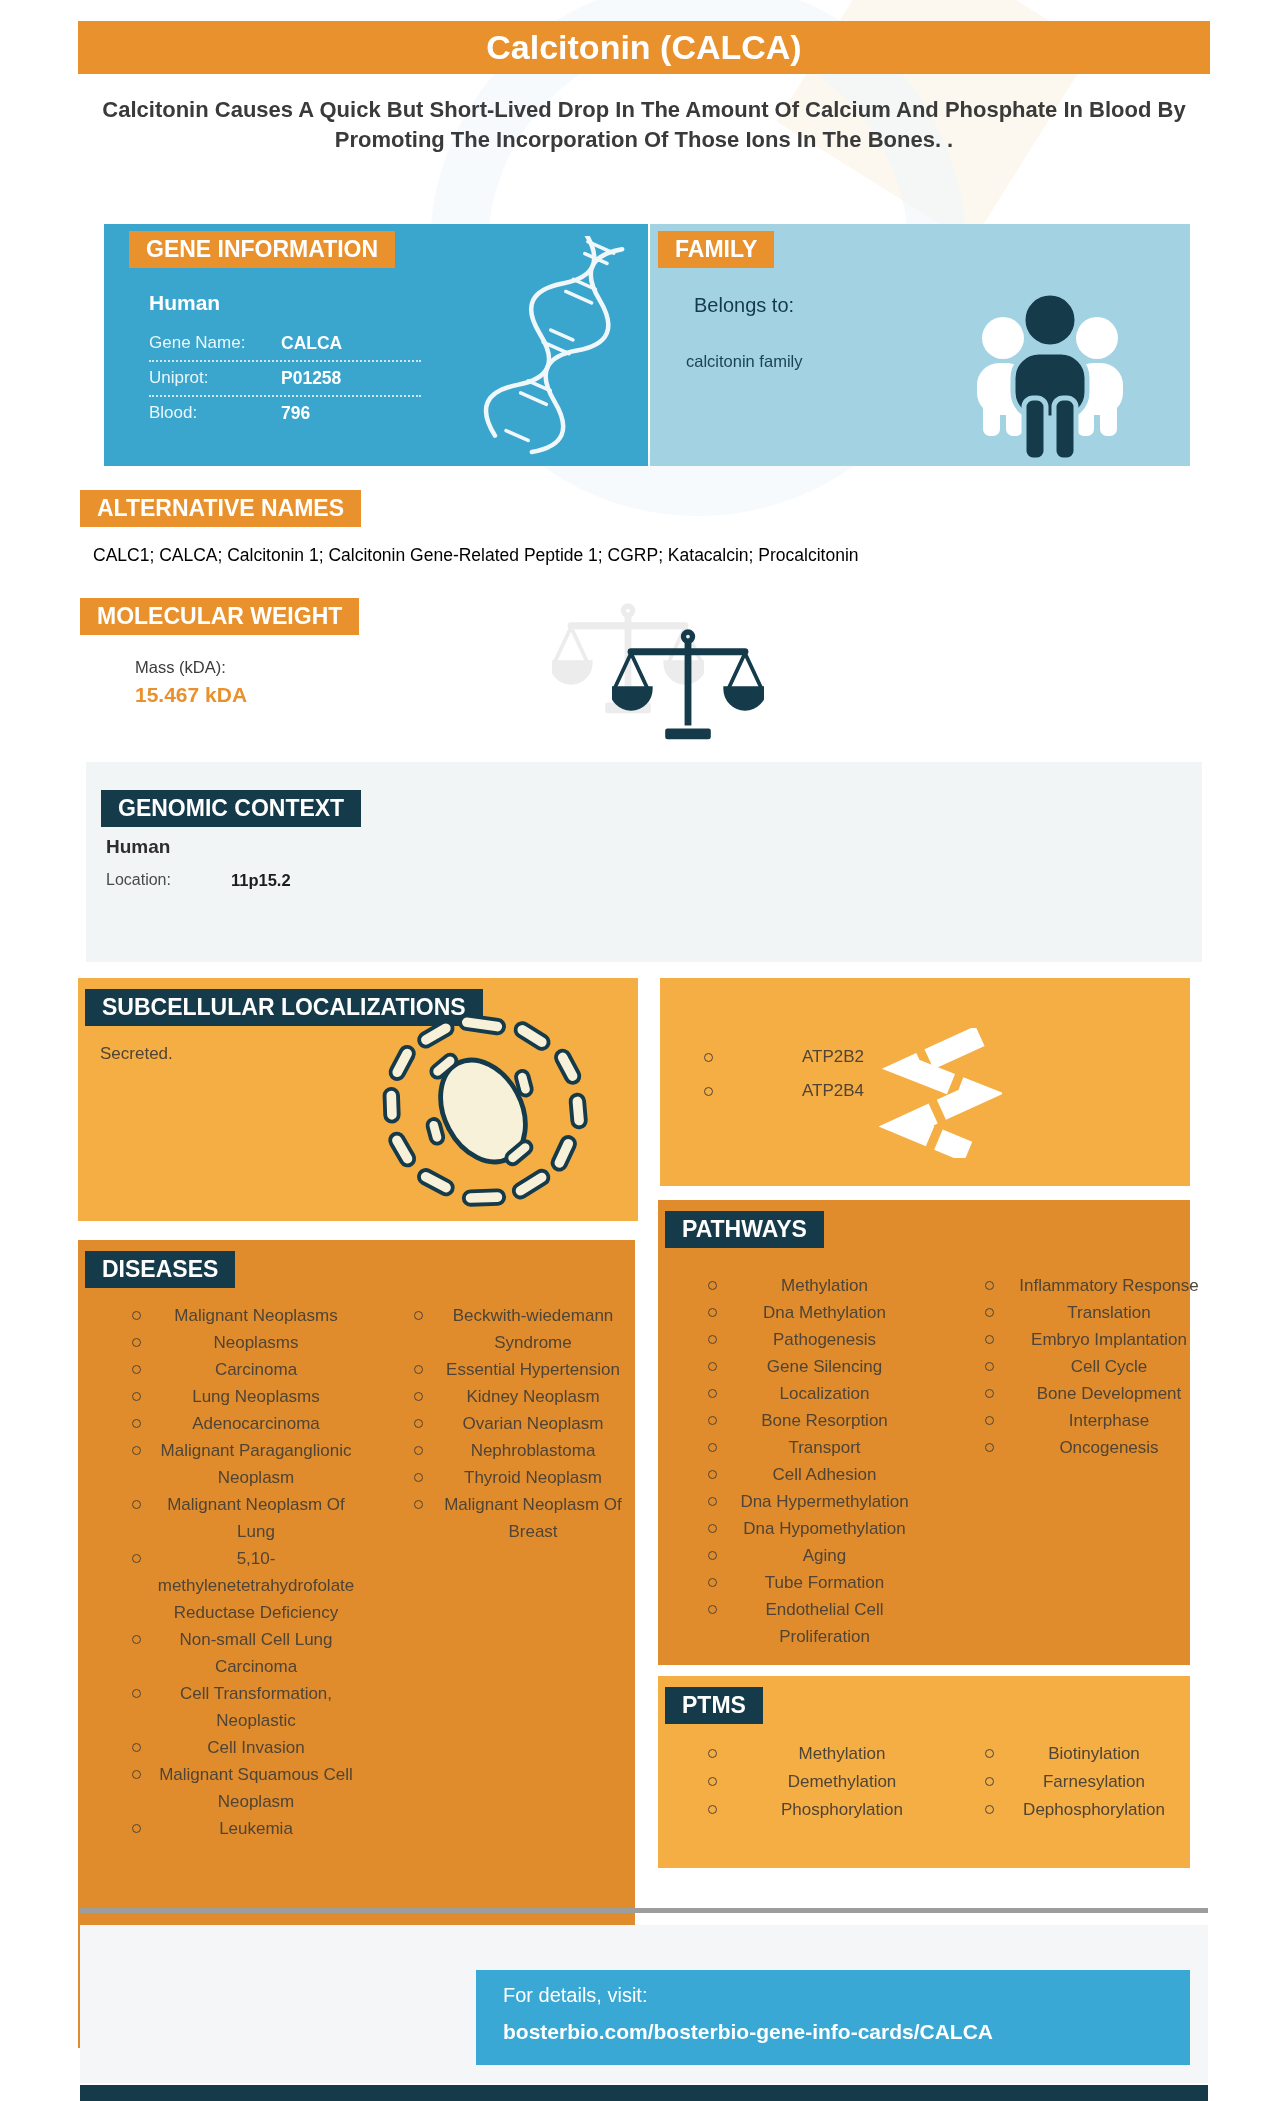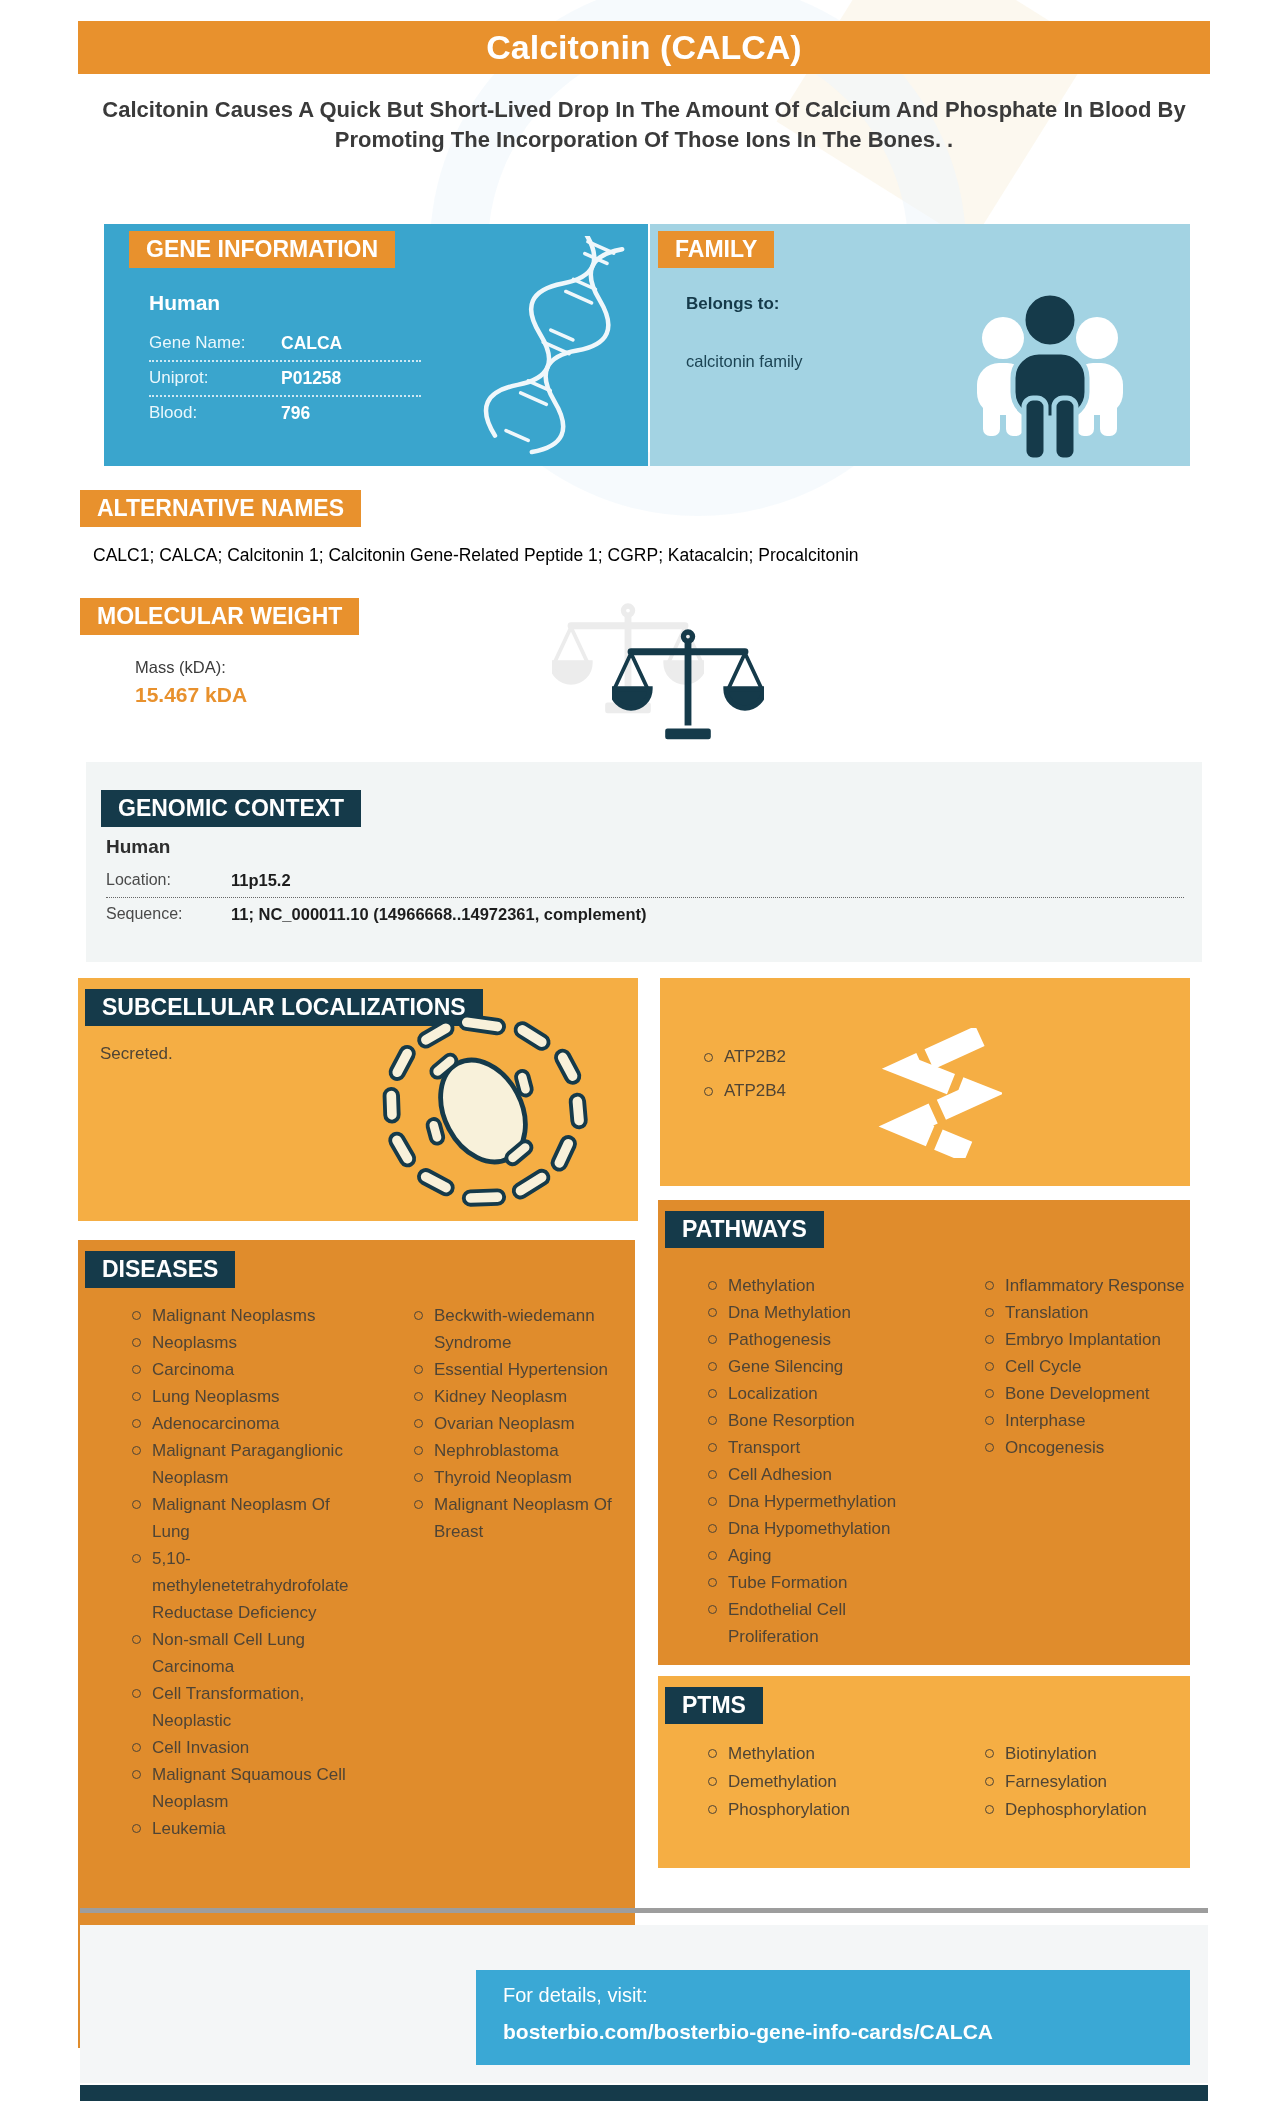--- a/index.html
+++ b/index.html
@@ -22,21 +22,21 @@
   .gene-box{left:104px;top:224px;width:544px;height:242px;background:#3aa5cd;}
   .family-box{left:650px;top:224px;width:540px;height:242px;background:#a3d3e3;}
   .gene-box .badge{position:absolute;left:25px;top:7px;}
   .family-box .badge{position:absolute;left:8px;top:7px;}
   .species{position:absolute;left:45px;top:67px;color:#fff;font-weight:bold;font-size:21px;}
   .g-rows{position:absolute;left:45px;top:103px;width:272px;}
   .g-row{display:flex;padding:6px 0 6px;border-bottom:2px dotted rgba(255,255,255,.75);}
   .g-row:last-child{border-bottom:none;}
   .g-label{width:132px;font-size:17px;color:#eaf7fc;}
   .g-value{font-size:17.5px;font-weight:bold;color:#fff;}
-  .belongs{position:absolute;left:36px;top:70px;font-size:17px;font-weight:bold;color:#153a4a;}
+  .belongs{position:absolute;left:44px;top:70px;font-size:20px;font-weight:normal;color:#153a4a;}
   .famname{position:absolute;left:36px;top:128px;font-size:16.5px;color:#1c4454;}
   
   .alt-badge{left:80px;top:490px;}
   .alt-text{left:93px;top:545px;width:1105px;font-size:17.5px;color:#000000;}
   .mw-badge{left:80px;top:598px;}
   .mass-label{left:135px;top:658px;font-size:16.5px;color:#3c3c3c;}
   .mass-value{left:135px;top:683px;font-size:21px;font-weight:bold;color:#e8912d;}
   
   .genomic-box{left:86px;top:762px;width:1116px;height:200px;background:#f2f5f5;}
   .genomic-box .badge{position:absolute;left:15px;top:28px;}
@@ -48,21 +48,21 @@
   .gc-value{font-size:16.5px;font-weight:bold;color:#1d1d1d;}
   
   .panel{position:absolute;}
   .panel .badge{position:absolute;left:7px;top:11px;}
   .subcell-box{left:78px;top:978px;width:560px;height:243px;background:#f5ae44;}
   .interact-box{left:660px;top:978px;width:530px;height:208px;background:#f5ae44;}
   .pathways-box{left:658px;top:1200px;width:532px;height:465px;background:#e08c2c;}
   .diseases-box{left:78px;top:1240px;width:557px;height:808px;background:#e08c2c;}
   .ptms-box{left:658px;top:1676px;width:532px;height:192px;background:#f5ae44;}
   .secreted{position:absolute;left:22px;top:66px;font-size:17px;color:#4f4435;}
-  ul.blist{list-style:none;margin:0;padding:0;position:absolute;}
+  ul.blist{list-style:none;margin:0;padding:0;position:absolute;text-align:center;}
   ul.blist li{position:relative;padding-left:22px;font-size:17px;line-height:27px;color:#4f4435;}
   ul.blist li::before{content:'';position:absolute;left:2px;top:9px;width:7px;height:7px;
                       border:1.6px solid #4f4435;border-radius:50%;}
   ul.sp34 li{line-height:34px;}
   ul.sp34 li::before{top:13px;}
   ul.sp28 li{line-height:28px;}
   .il-list{left:42px;top:62px;width:240px;}
   .pw-col1{left:48px;top:72px;width:215px;}
   .pw-col2{left:325px;top:72px;width:230px;}
   .dz-col1{left:52px;top:62px;width:230px;}
@@ -180,24 +180,20 @@
     </g>
   </svg>
 
   <section class="abs genomic-box">
     <span class="badge teal">GENOMIC CONTEXT</span>
     <div class="genomic-human">Human</div>
     <div class="gc-rows">
         <div class="gc-row">
         <span class="gc-label">Location:</span>
         <span class="gc-value">11p15.2</span>
-      </div>
-        <div class="gc-row">
-        <span class="gc-label">Sequence:</span>
-        <span class="gc-value">11; NC_000011.10 (14966668..14972361, complement)</span>
       </div>
       </div>
   </section>
 
   <section class="panel subcell-box">
     <span class="badge teal">SUBCELLULAR LOCALIZATIONS</span>
     <div class="secreted">Secreted.</div>
     <svg class="icon" style="left:285px;top:32px;" width="240" height="202" viewBox="0 0 240 210">
       <g fill="#f8f1da" stroke="#153a4a" stroke-width="5">
         <ellipse cx="120" cy="105" rx="40" ry="56" transform="rotate(-28 120 105)"></ellipse>

